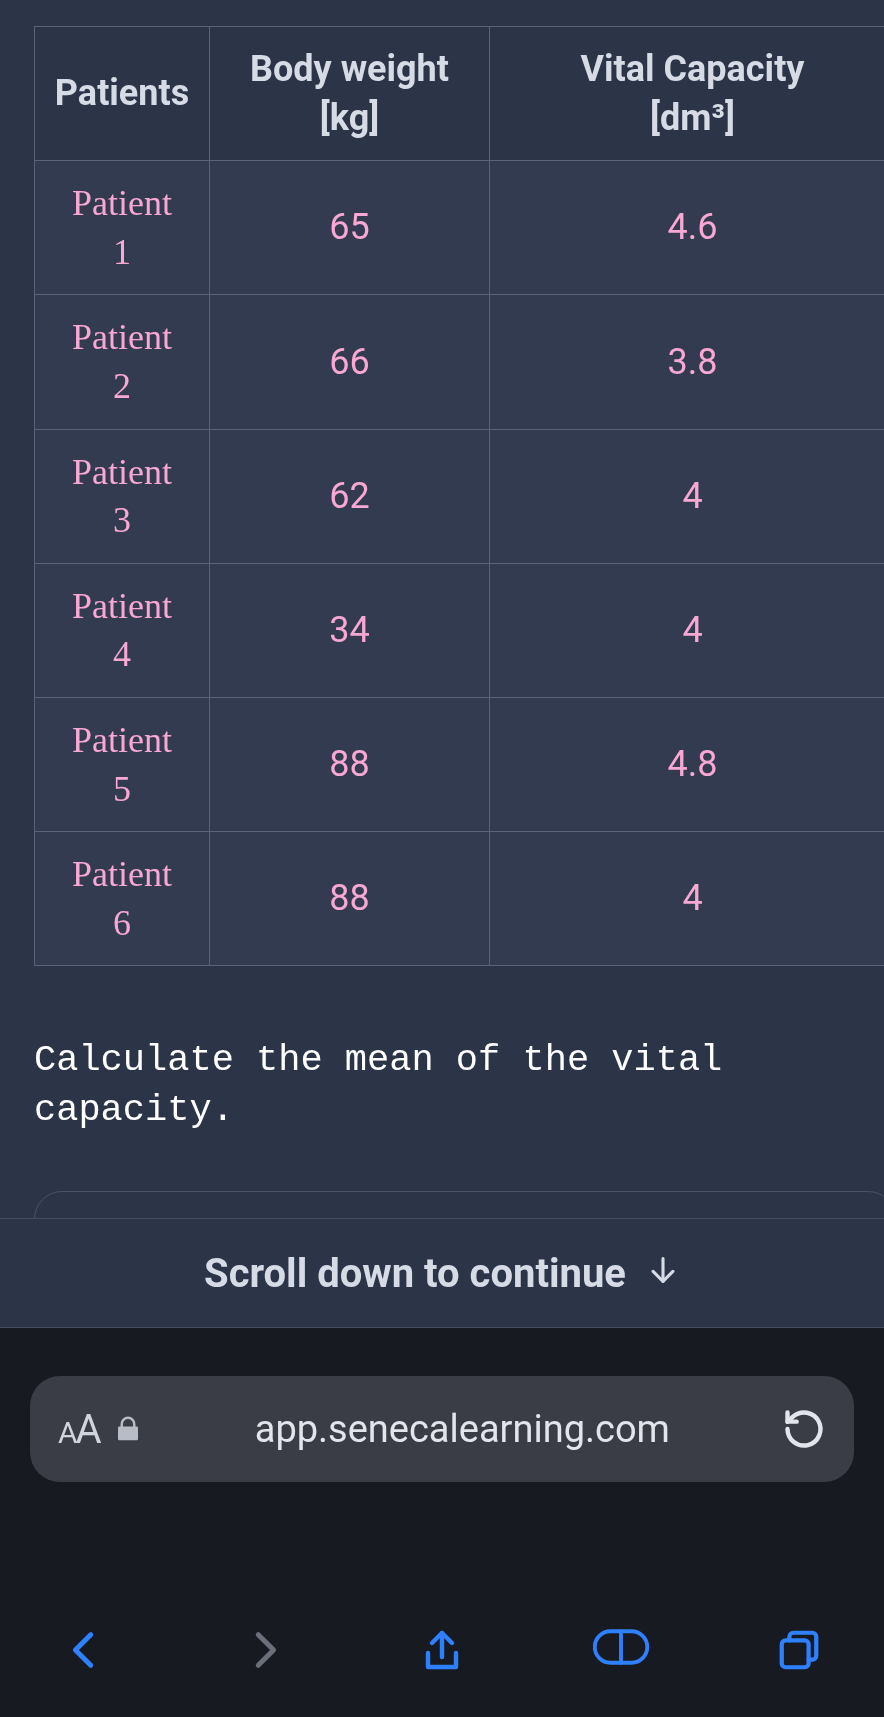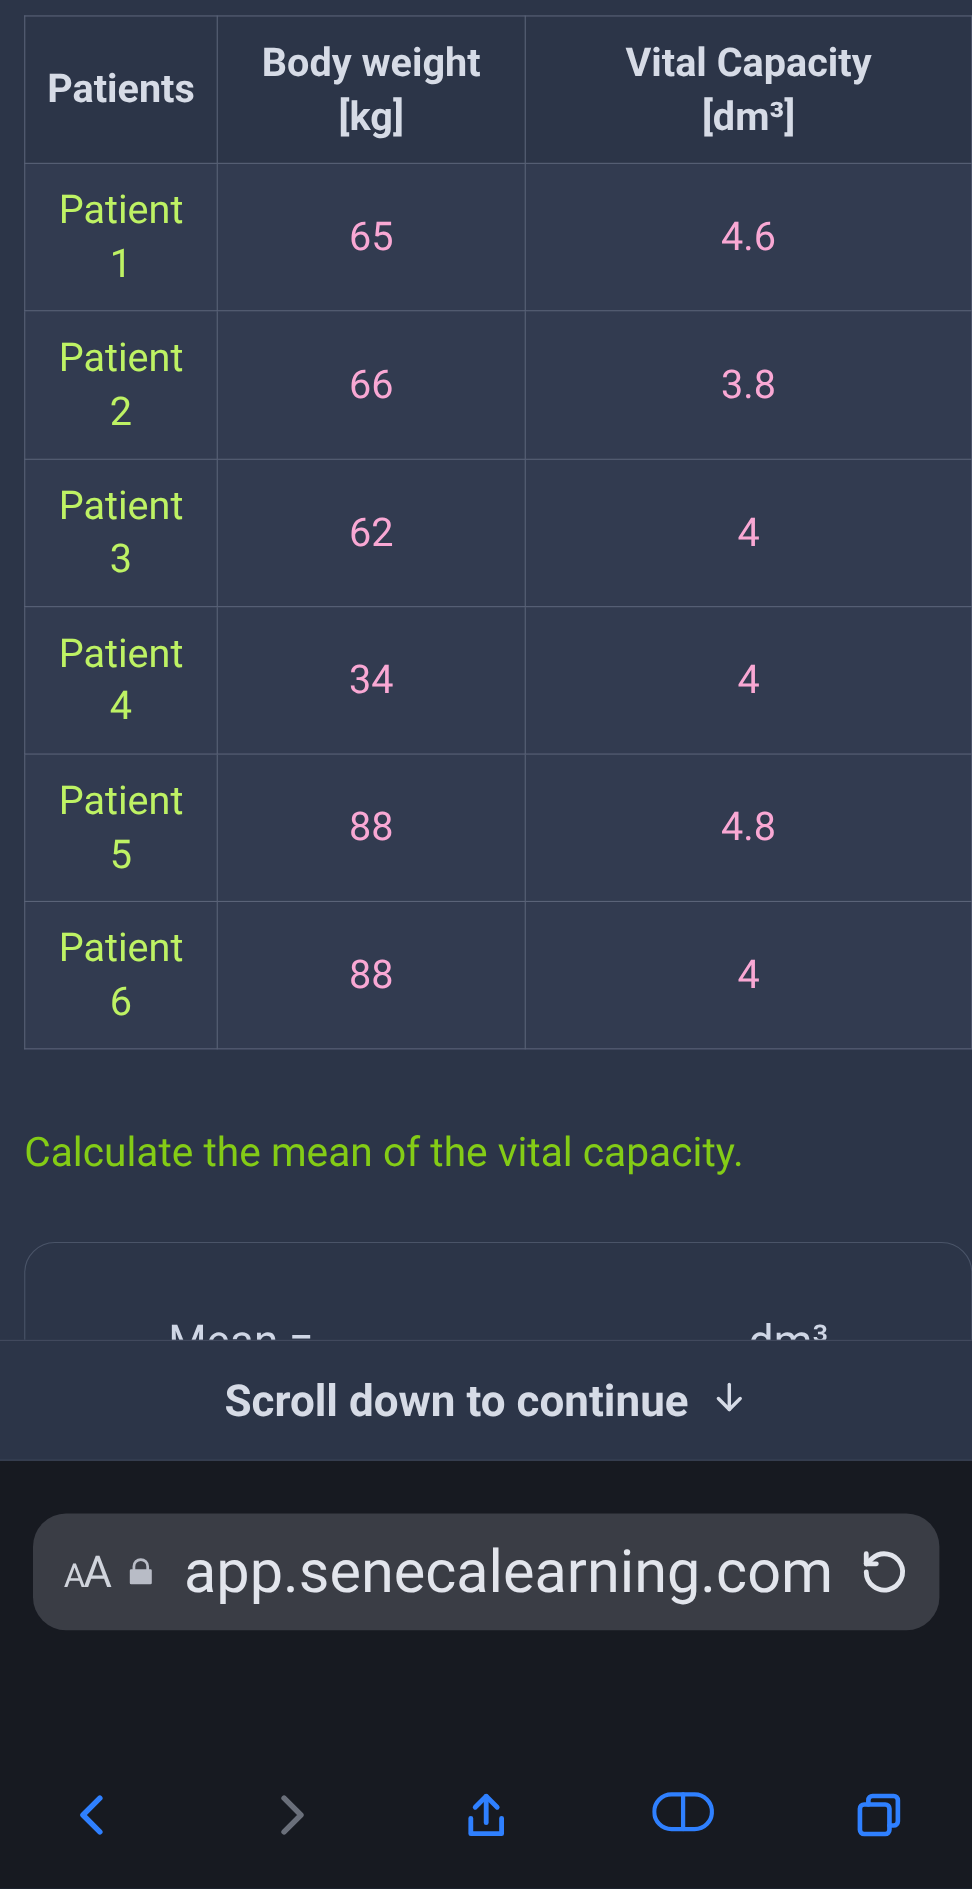--- a/index.html
+++ b/index.html
@@ -5,21 +5,21 @@
   * { box-sizing: border-box; margin: 0; padding: 0; }
   html, body {
     width: 884px;
     height: 1717px;
     background: #2c3548;
     font-family: -apple-system, BlinkMacSystemFont, "Segoe UI", Roboto, sans-serif;
     color: #c8d0e0;
     overflow: hidden;
   }
   .content {
-    padding: 0;
+    padding: 12px;
     height: 1330px;
     overflow: hidden;
   }
   table {
     border-collapse: collapse;
     width: 862px;
     margin-left: 22px;
     margin-top: 14px;
   }
   th, td {
@@ -33,31 +33,33 @@
   th {
     font-weight: 700;
     color: #d6dbe6;
     background: #2c3548;
   }
   td {
     color: #f9a8d4;
     background: #323b50;
   }
   td:first-child {
-    color: #bef264;
+    color: #f9a8d4;
+    font-family: Liberation Serif, serif;
   }
   .col-patients { width: 175px; }
   .col-weight   { width: 280px; }
   .col-vital    { width: auto; }
 
   .q-text {
     font-size: 37px;
-    color: #84cc16;
+    color: #ffffff;
     margin: 70px 0 0 22px;
     line-height: 1.35;
+    font-family: Liberation Mono, monospace;
   }
   .q-text2 {
     font-size: 37px;
     color: #cfd6e5;
     margin: 55px 0 0 22px;
     line-height: 1.35;
     white-space: nowrap;
   }
 
   .answer-box {
@@ -122,21 +124,21 @@
     gap: 13px;
   }
   .aa {
     font-size: 40px;
     color: #d0d4dc;
     letter-spacing: -2px;
   }
   .aa .small { font-size: 30px; }
   .lock svg { width: 30px; height: 30px; display:block; }
   .url {
-    font-size: 54px;
+    font-size: 38px;
     color: #e2e5ec;
     flex: 1;
     text-align: center;
   }
   .reload svg { width: 44px; height: 44px; display:block; }
 
   .bottom-icons {
     position: absolute;
     bottom: 0;
     left: 0;

